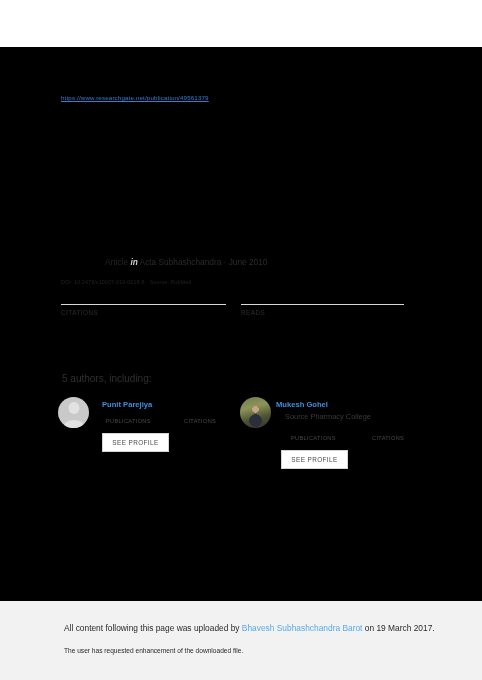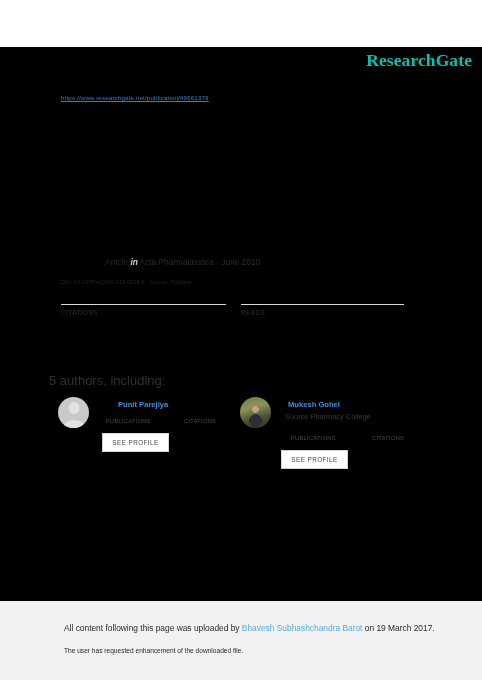--- a/index.html
+++ b/index.html
@@ -126,23 +126,23 @@
     white-space: nowrap;
   }
   #stat-citations { left: 61px; }
   #stat-citations .rule { width: 165px; }
   #stat-reads { left: 241px; }
   #stat-reads .rule { width: 163px; }
 
   
   .authors-heading {
     position: absolute;
-    left: 49px;
+    left: 62px;
     top: 326px;
-    font-size: 13px;
+    font-size: 10px;
     color: #303030;
     white-space: nowrap;
   }
 
   .author-card {
     position: absolute;
     top: 350px;
   }
   #author-0 { left: 58px; }
   #author-1 { left: 240px; }
@@ -221,29 +221,29 @@
     letter-spacing: 0.4px;
     padding: 5px 0 5px 0;
     width: 67px;
     text-align: center;
     box-sizing: border-box;
     cursor: pointer;
     white-space: nowrap;
   }
 
   
-  #author-0 .author-name   { left: 60px; top: 3px; }
+  #author-0 .author-name   { left: 44px; top: 3px; }
   #author-0 .m-pub-num     { left: 48px; top: 12px; }
   #author-0 .m-pub         { left: 48px; top: 21px; }
   #author-0 .m-cit-num     { left: 126px; top: 12px; }
   #author-0 .m-cit         { left: 126px; top: 21px; }
   #author-0 .see-profile   { left: 44px; top: 36px; }
 
   
-  #author-1 .author-name   { left: 48px; top: 3px; }
+  #author-1 .author-name   { left: 36px; top: 3px; }
   #author-1 .author-affil  { left: 45px; top: 15px; }
   #author-1 .m-pub-num     { left: 51px; top: 29px; }
   #author-1 .m-pub         { left: 51px; top: 38px; }
   #author-1 .m-cit-num     { left: 132px; top: 29px; }
   #author-1 .m-cit         { left: 132px; top: 38px; }
   #author-1 .see-profile   { left: 41px; top: 53px; }
 
   
   .footer {
     position: absolute;
@@ -271,30 +271,29 @@
     white-space: nowrap;
   }
 </style>
 </head>
 <body>
 
 <div class="top-white"></div>
 
 <div class="page-black">
 
-  <div class="brand">ResearchGate</div>
 
   <a class="doc-url" href="#">https://www.researchgate.net/publication/49561379</a>
 
   <div class="hidden-title"></div>
 
   <div class="journal-line">
     <span class="lbl">Article</span>
     <span class="em">in</span>
-    <span class="jname">Acta Pharmaceutica</span>
+    <span class="jname">Acta Subhashchandra</span>
     <span class="jname">·</span>
     <span class="jname">June 2010</span>
   </div>
 
   <div class="doi-line">DOI: 10.2478/v10007-010-0018-8 · Source: PubMed</div>
 
   <div class="stat" id="stat-citations">
     <div class="num"></div>
     <div class="rule"></div>
     <div class="cap">CITATIONS</div>

